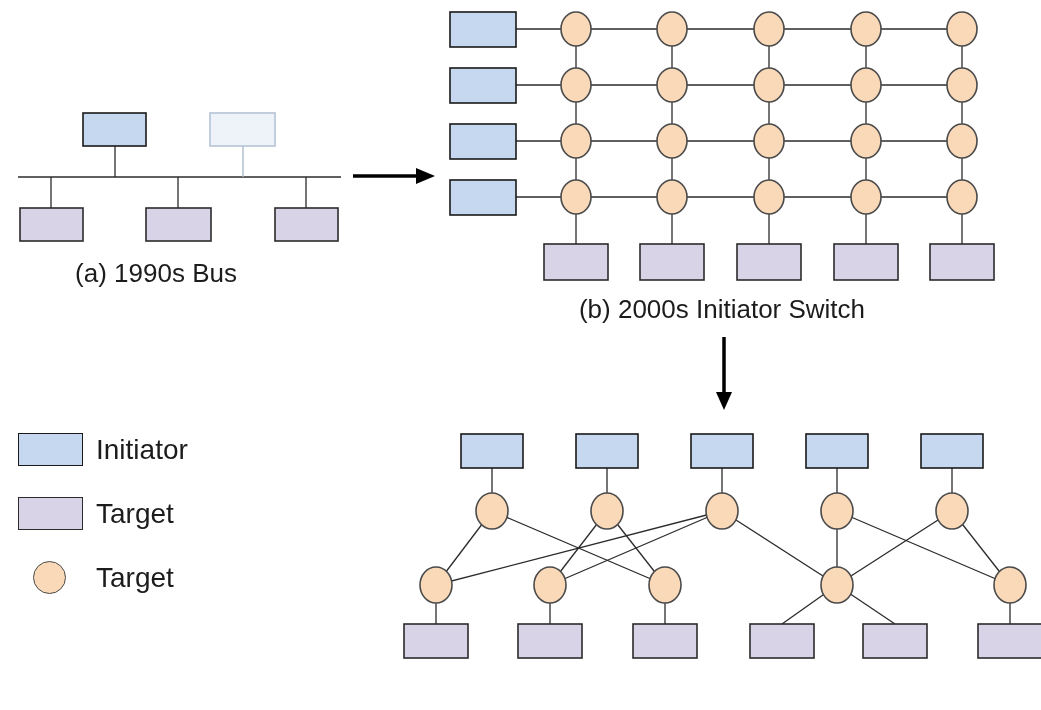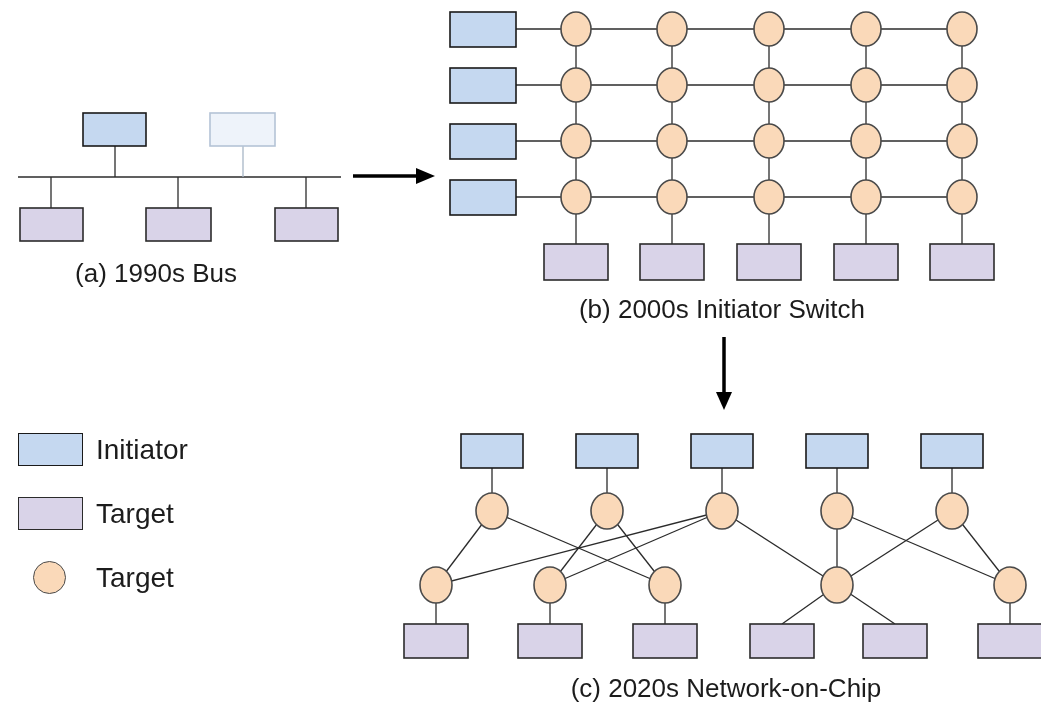--- a/index.html
+++ b/index.html
@@ -118,21 +118,20 @@
       <ellipse cx="829" cy="585" rx="16" ry="18" fill="#fad9b9" stroke="#4a4a4a" stroke-width="1.6"></ellipse>
       <ellipse cx="1002" cy="585" rx="16" ry="18" fill="#fad9b9" stroke="#4a4a4a" stroke-width="1.6"></ellipse>
       <line x1="345" y1="176" x2="408" y2="176" stroke="#000000" stroke-width="3.5"></line>
       <polygon points="408,168 408,184 427,176" fill="#000000"></polygon>
       <line x1="716" y1="337" x2="716" y2="392" stroke="#000000" stroke-width="3.5"></line>
       <polygon points="708,392 724,392 716,410" fill="#000000"></polygon>
     </svg>
 
   <div class="caption" style="left:148px;top:258px">(a) 1990s Bus</div>
   <div class="caption" style="left:714px;top:294px">(b) 2000s Initiator Switch</div>
-  <div class="caption" style="left:718px;top:673px">(c) 2020s Network-on-Chip</div>
 
   <div class="legend">
     <div class="lrow" style="top:433px">
       <span class="sw-wrap">
           <span class="swatch-rect" style="background: rgb(197, 216, 240); border-color: rgb(26, 26, 26);"></span>
         </span>
       <span class="llabel">Initiator</span>
     </div>
     <div class="lrow" style="top:497px">
       <span class="sw-wrap">

